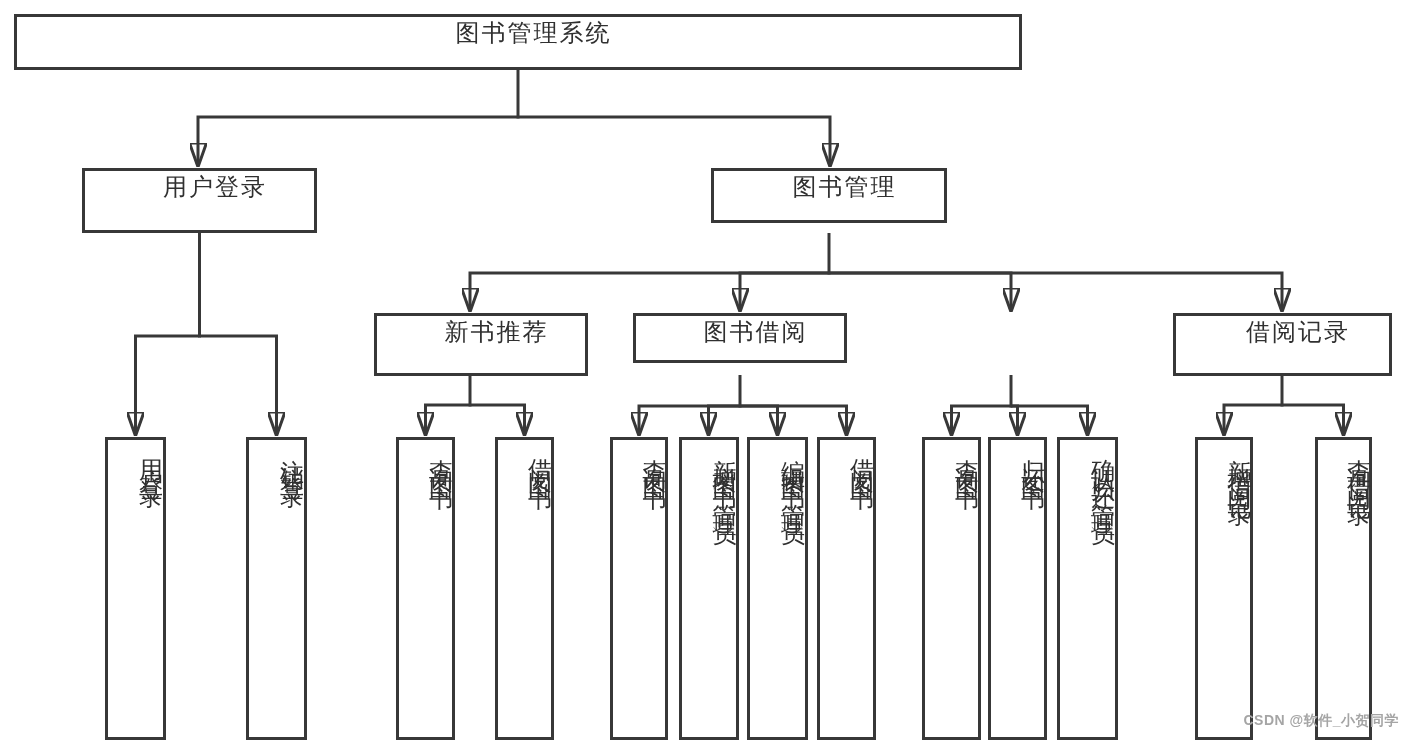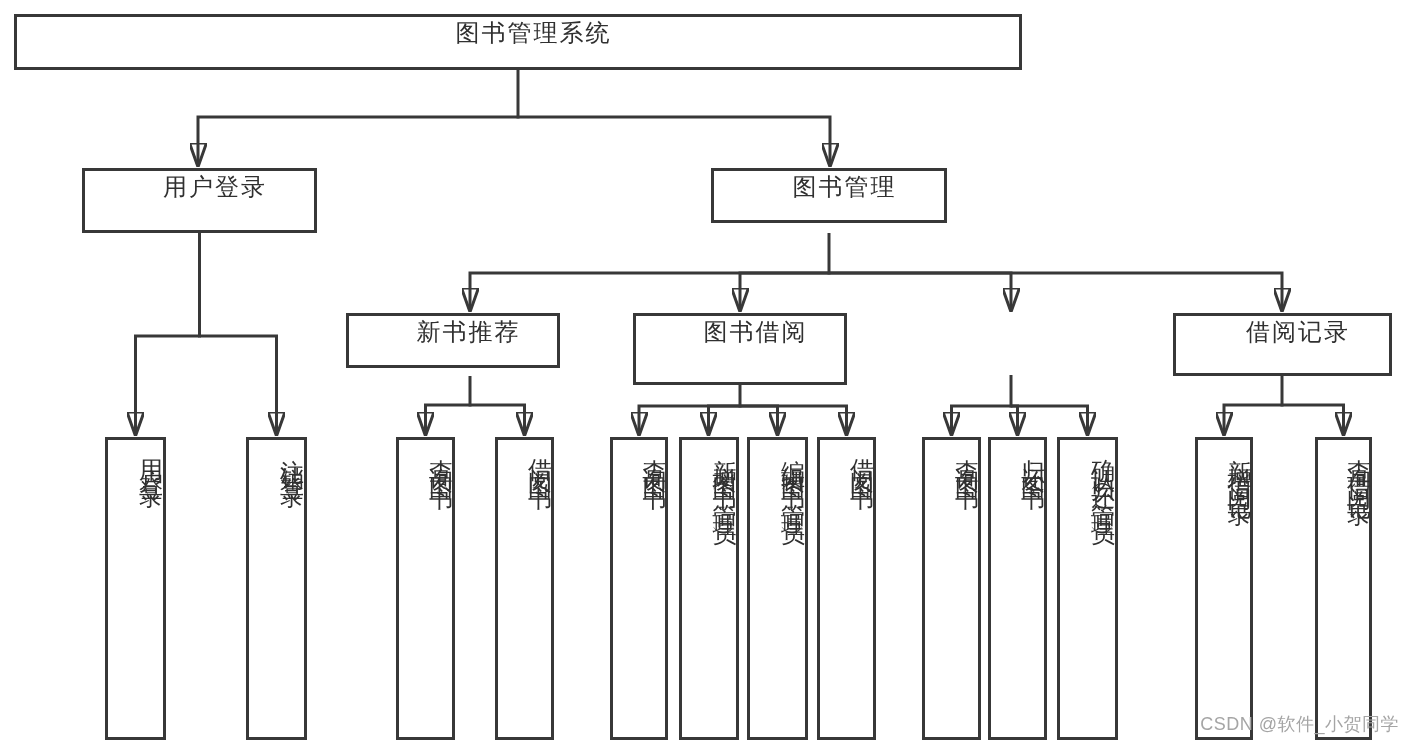--- a/index.html
+++ b/index.html
@@ -22,22 +22,23 @@
     font-size:24px;letter-spacing:2px;white-space:nowrap;
     color:var(--text,#303030);
   }
   .vtxt{
     writing-mode:vertical-rl;text-orientation:mixed;
     font-size:24px;letter-spacing:9px;line-height:1;
     color:var(--text,#303030);white-space:nowrap;
   }
   .watermark{
     position:absolute;right:6px;top:712px;z-index:3;
-    font-size:18px;letter-spacing:0.5px;
+    font-size:14px;letter-spacing:0.5px;
     color:var(--watermark,#a5a5a5);
+    font-weight:bold;
   }
 </style>
 </head>
 <body>
 
 <div class="canvas" style="--line: #383838; --text: #303030; --watermark: #a5a5a5; --background: #ffffff;">
 
   <svg class="wires" width="1405" height="747" viewBox="0 0 1405 747">
     <defs>
       <marker id="arw" markerUnits="userSpaceOnUse" markerWidth="24" markerHeight="17" viewBox="0 0 24 17" refX="23" refY="8.5" orient="auto">
@@ -97,24 +98,24 @@
     <span class="lbl">图书管理系统</span>
   </div>
 
   <div class="node" style="left:82px;top:168px;width:235px;height:65px">
     <span class="lbl">用户登录</span>
   </div>
   <div class="node" style="left:711px;top:168px;width:236px;height:55px">
     <span class="lbl">图书管理</span>
   </div>
 
-  <div class="node" style="left:346px;top:313px;width:214px;height:55px">
+  <div class="node" style="left:374px;top:313px;width:214px;height:63px">
     <span class="lbl">新书推荐</span>
   </div>
-  <div class="node" style="left:633px;top:313px;width:214px;height:72px">
+  <div class="node" style="left:633px;top:313px;width:214px;height:50px">
     <span class="lbl">图书借阅</span>
   </div>
   <div class="node" style="left:1173px;top:313px;width:219px;height:63px">
     <span class="lbl">借阅记录</span>
   </div>
 
   <div class="node leaf" style="left:105px;top:437px;width:61px;height:303px">
     <span class="vtxt">用户登录</span>
   </div>
   <div class="node leaf" style="left:246px;top:437px;width:61px;height:303px">

